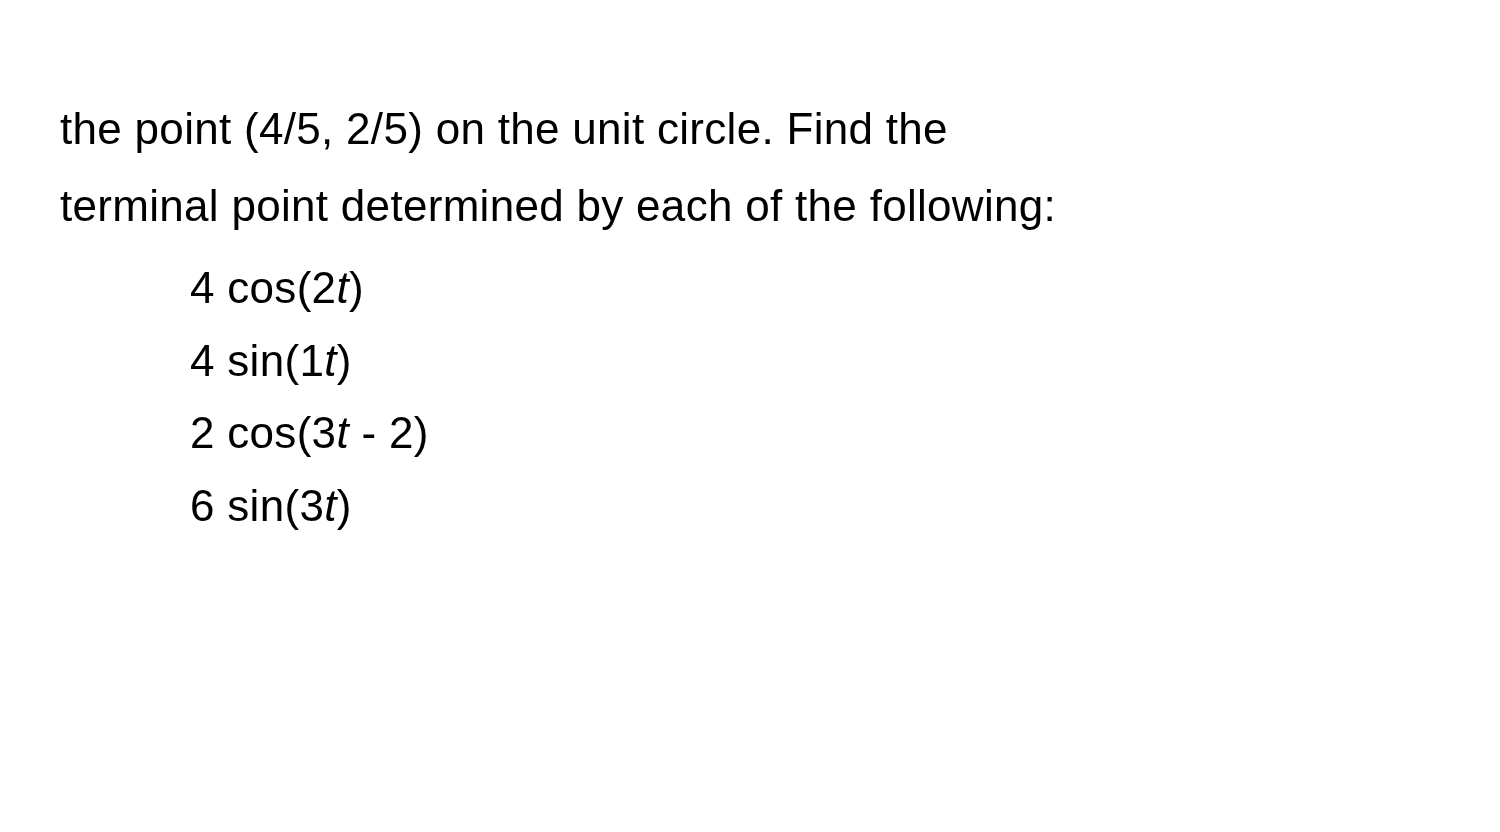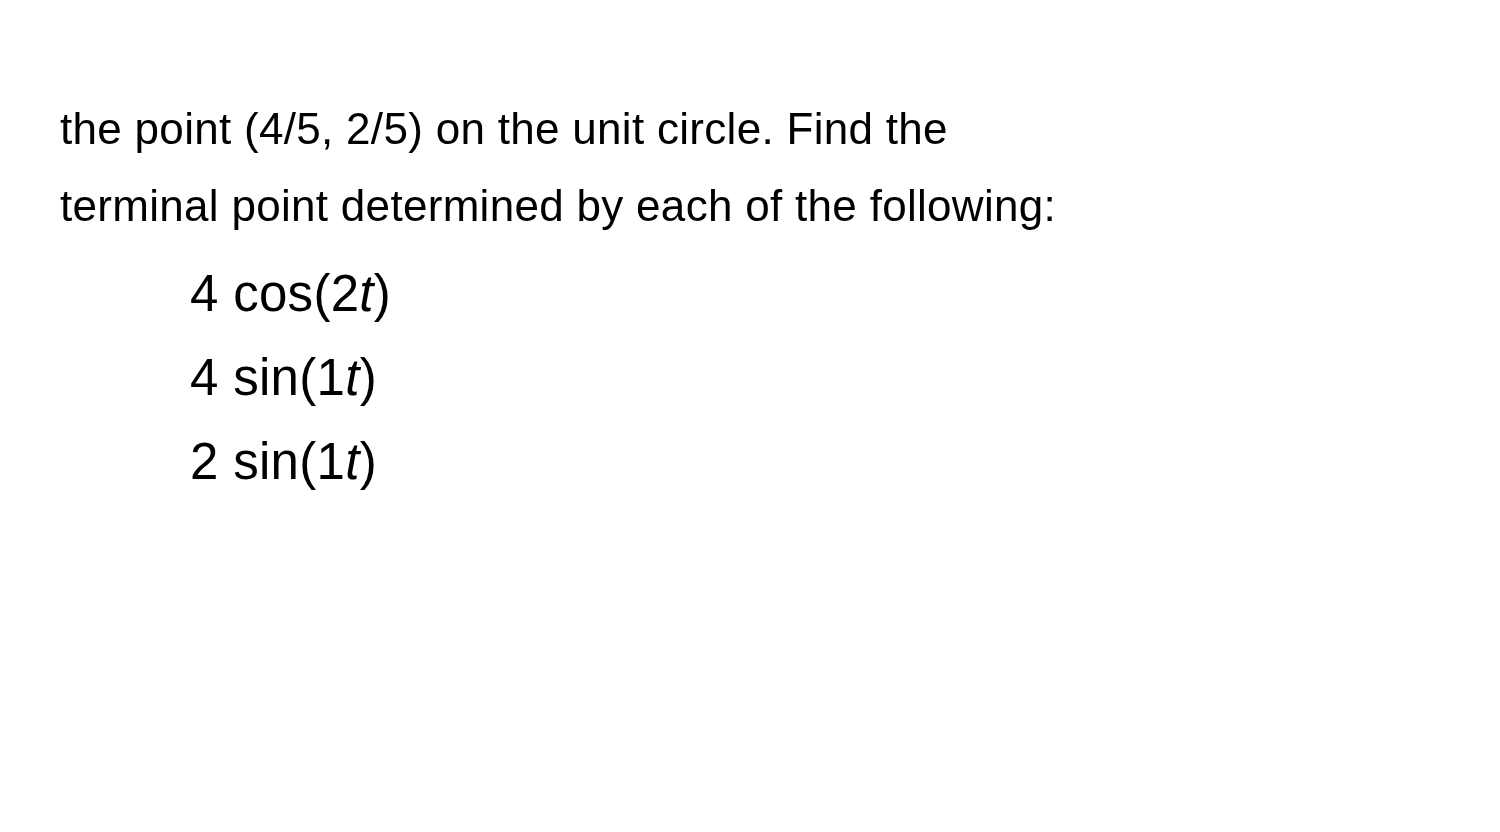--- a/index.html
+++ b/index.html
@@ -21,21 +21,21 @@
       letter-spacing: 0.3px;
     }
     .italic {
       font-style: italic;
     }
     .items {
       margin-top: 8px;
       padding-left: 130px;
     }
     .item {
-      font-size: 51px;
+      font-size: 44px;
       line-height: 1.65;
       color: #000000;
       letter-spacing: 0.3px;
     }
   </style>
 </head>
 <body>
 
 <div class="problem-text">
   <div>the point (4/5, 2/5) on the unit circle. Find the</div>
@@ -43,15 +43,18 @@
 </div>
 
 <div class="items">
   <div class="item">
     <span>4 cos(2</span><span class="italic">t</span><span>)</span>
   </div>
   <div class="item">
     <span>4 sin(1</span><span class="italic">t</span><span>)</span>
   </div>
   <div class="item">
-    <span>2 sin(1</span><span class="italic">t</span><span>)</span>
+    <span>2 cos(3</span><span class="italic">t</span><span> - 2)</span>
+  </div>
+  <div class="item">
+    <span>6 sin(3</span><span class="italic">t</span><span>)</span>
   </div>
 </div>
 
 </body></html>

